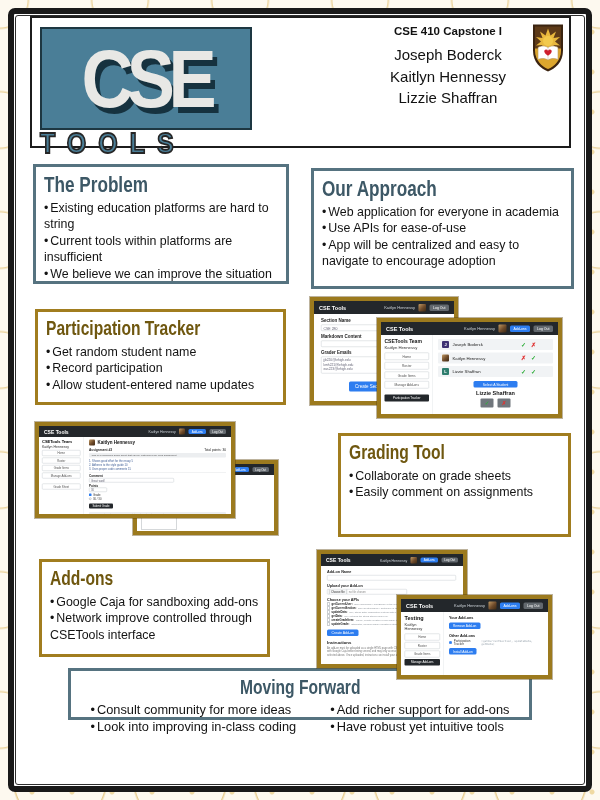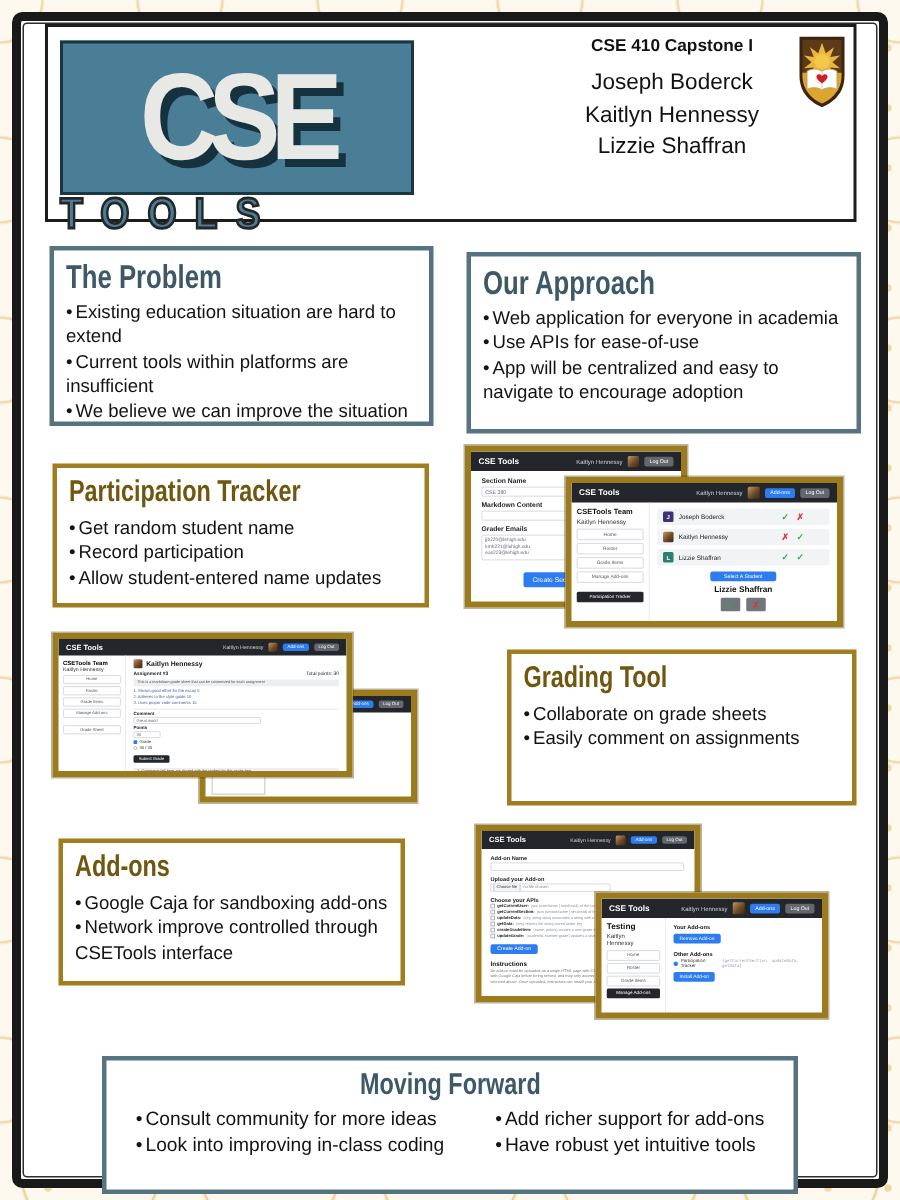--- a/index.html
+++ b/index.html
@@ -20,21 +20,21 @@
   }
   .stage{position:relative;width:600px;height:800px;overflow:hidden;}
   .poster{position:absolute;left:8px;top:8px;width:584px;height:784px;box-sizing:border-box;
     border:6px solid #191919;border-radius:7px;background:#fff;}
   .poster::before{content:"";position:absolute;inset:1px;border:1px solid #2e2e2e;border-radius:3px;}
 
   
   .hdr{position:absolute;left:30px;top:16px;width:541px;height:132px;box-sizing:border-box;
     border:2px solid #1c1c1c;background:#fff;z-index:2;}
   .logo{position:absolute;left:8px;top:9px;width:212px;height:128px;}
-  .logo-cse{width:236px;height:103px;background:var(--teal);border:2px solid #1d3742;box-sizing:border-box;
+  .logo-cse{width:212px;height:103px;background:var(--teal);border:2px solid #1d3742;box-sizing:border-box;
     display:flex;align-items:center;justify-content:center;overflow:hidden;}
   .logo-cse span{font-size:76px;font-weight:900;color:#e8e8e5;letter-spacing:-7px;
     text-shadow:5px 5px 0 #16323f;transform:scaleY(1.08) scaleX(.95);line-height:103px;}
   .logo-tools{margin-top:-1px;text-align:left;}
   .logo-tools span{font-size:25px;font-weight:900;color:var(--teal);letter-spacing:12px;
     -webkit-text-stroke:1.6px #262626;transform:scaleY(1.15);display:inline-block;}
   .hdr-text{position:absolute;left:290px;top:7px;width:252px;text-align:center;color:#121212;}
   .hdr-course{font-size:11.5px;font-weight:600;margin-bottom:7px;}
   .hdr-name{font-size:15px;line-height:21.5px;}
   .crest{position:absolute;right:4px;top:4px;width:34px;height:53px;}
@@ -53,21 +53,21 @@
   #boxProblem{left:33px;top:164px;width:256px;height:120px;}
   #boxProblem .btitle{font-size:22px;margin-bottom:2px;}
   #boxApproach{left:311px;top:168px;width:263px;height:121px;}
   #boxApproach .btitle{font-size:22px;margin-bottom:2px;}
   #boxPart{left:35px;top:309px;width:251px;height:96px;}
   #boxPart .btitle{font-size:20px;margin-bottom:4px;}
   #boxGrading{left:338px;top:433px;width:233px;height:104px;}
   #boxGrading .btitle{font-size:20px;margin-bottom:4px;}
   #boxAddons{left:39px;top:559px;width:231px;height:98px;}
   #boxAddons .btitle{font-size:20px;margin-bottom:4px;}
-  #boxForward{left:68px;top:704px;width:464px;height:92px;text-align:center;}
+  #boxForward{left:68px;top:668px;width:464px;height:52px;text-align:center;}
   #boxForward .btitle{transform-origin:50% 50%;font-size:20px;}
   .fcols{display:flex;justify-content:center;gap:34px;text-align:left;margin-top:2px;}
   .fcols .bul{font-size:12.8px;line-height:17px;}
 
   
   .win{position:absolute;transform:scale(.5);transform-origin:0 0;box-sizing:border-box;
     background:#fff;border:8px solid #9c7a1e;box-shadow:0 0 0 2px rgba(90,66,10,.4);overflow:hidden;}
   .nbar{background:var(--nav);display:flex;align-items:center;justify-content:space-between;padding:0 10px;}
   .brand{font-weight:bold;color:#fff;}
   .nright{display:flex;align-items:center;gap:7px;}
@@ -217,21 +217,21 @@
       <polygon points="17,6 19.5,13 25,9 22.5,15.5 29,14.5 24,19 29,23 22.5,22.5 25,28.5 19.5,25 17,31 14.5,25 9,28.5 11.5,22.5 5,23 10,19 5,14.5 11.5,15.5 9,9 14.5,13" fill="#e9b83d"></polygon>
       <circle cx="17" cy="18.5" r="5" fill="#f2c94c"></circle>
       <path d="M7 25 C10 23 14 23 17 25 C20 23 24 23 27 25 V37 C24 35.5 20 35.5 17 37.5 C14 35.5 10 35.5 7 37 Z" fill="#ffffff" stroke="#b89b5e" stroke-width="0.6"></path>
       <path d="M17 25 V37.5" stroke="#cfc4a6" stroke-width="0.6"></path>
       <path d="M17 28.2 C15.6 26 12.6 27.2 13.4 29.4 C14 31 15.8 32.2 17 33.2 C18.2 32.2 20 31 20.6 29.4 C21.4 27.2 18.4 26 17 28.2 Z" fill="#cf1f2e"></path>
     </svg>
   </div>
 
   <div class="box slate" id="boxProblem">
     <span class="btitle">The Problem</span>
-    <div class="bul">Existing education situation are hard to extend</div>
+    <div class="bul">Existing education platforms are hard to string</div>
     <div class="bul">Current tools within platforms are insufficient</div>
     <div class="bul">We believe we can improve the situation</div>
   </div>
 
   <div class="box slate" id="boxApproach">
     <span class="btitle">Our Approach</span>
     <div class="bul">Web application for everyone in academia</div>
     <div class="bul">Use APIs for ease-of-use</div>
     <div class="bul">App will be centralized and easy to navigate to encourage adoption</div>
   </div>

